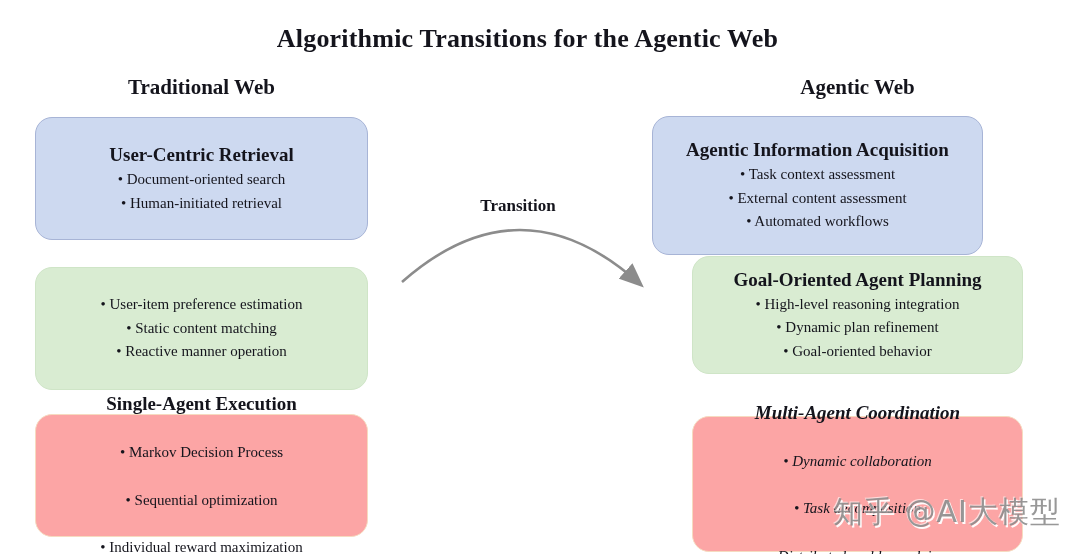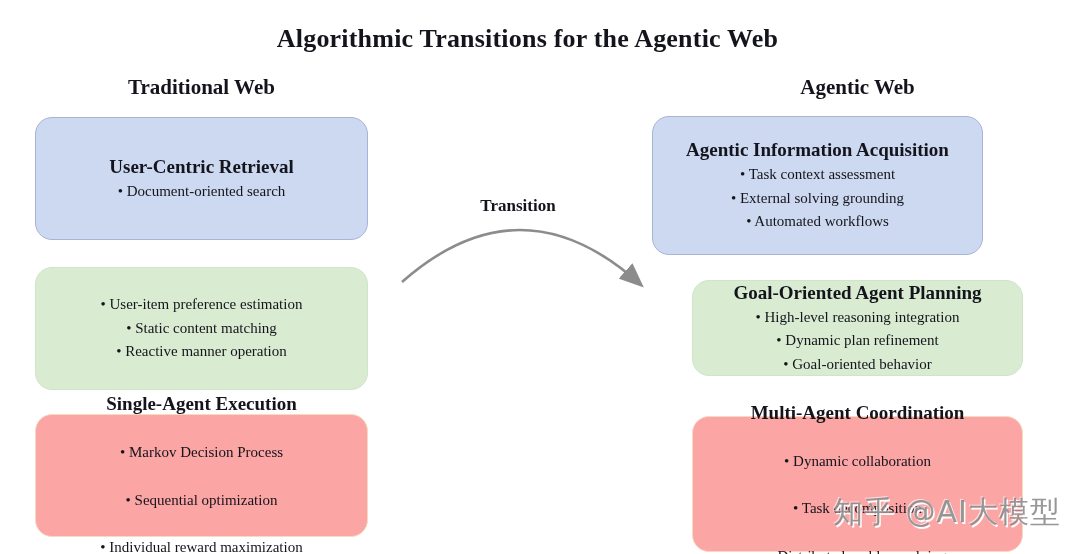--- a/index.html
+++ b/index.html
@@ -52,22 +52,22 @@
   .bullet {
     font-size: 15px;
     line-height: 23.5px;
   }
   
   .pos-l1 { left: 35px; top: 117px; width: 333px; height: 123px; }
   .pos-l2 { left: 35px; top: 267px; width: 333px; height: 123px; }
   .pos-l3 { left: 35px; top: 414px; width: 333px; height: 123px; }
   
   .pos-r1 { left: 652px; top: 116px; width: 331px; height: 139px; }
-  .pos-r2 { left: 692px; top: 280px; width: 331px; height: 96px; }
-  .pos-r3 { left: 692px; top: 416px; width: 331px; height: 136px; }
+  .pos-r2 { left: 692px; top: 256px; width: 331px; height: 118px; }
+  .pos-r3 { left: 692px; top: 416px; width: 331px; height: 136px; font-style: italic; }
 
   .transition-label {
     position: absolute;
     left: 438px; top: 196px; width: 160px;
     text-align: center;
     font-size: 17px;
     font-weight: bold;
   }
   .arrow-svg {
     position: absolute;
@@ -91,39 +91,40 @@
 <div class="canvas">
 
   <div class="main-title">Algorithmic Transitions for the Agentic Web</div>
 
   <div class="col-header left">Traditional Web</div>
   <div class="col-header right">Agentic Web</div>
 
   <div class="box blue pos-l1">
     <div class="box-title">User-Centric Retrieval</div>
     <div class="bullet">• Document-oriented search</div>
+    <div class="bullet">• Human-initiated retrieval</div>
   </div>
 
   <div class="box green pos-l2">
     <div class="bullet">• User-item preference estimation</div>
     <div class="bullet">• Static content matching</div>
     <div class="bullet">• Reactive manner operation</div>
   </div>
 
   <div class="box orange pos-l3">
     <div class="box-title">Single-Agent Execution</div>
     <div class="bullet">• Markov Decision Process</div>
     <div class="bullet">• Sequential optimization</div>
     <div class="bullet">• Individual reward maximization</div>
   </div>
 
   <div class="box blue pos-r1">
     <div class="box-title">Agentic Information Acquisition</div>
     <div class="bullet">• Task context assessment</div>
-    <div class="bullet">• External solving grounding</div>
+    <div class="bullet">• External content assessment</div>
     <div class="bullet">• Automated workflows</div>
   </div>
 
   <div class="box green pos-r2">
     <div class="box-title">Goal-Oriented Agent Planning</div>
     <div class="bullet">• High-level reasoning integration</div>
     <div class="bullet">• Dynamic plan refinement</div>
     <div class="bullet">• Goal-oriented behavior</div>
   </div>
 

